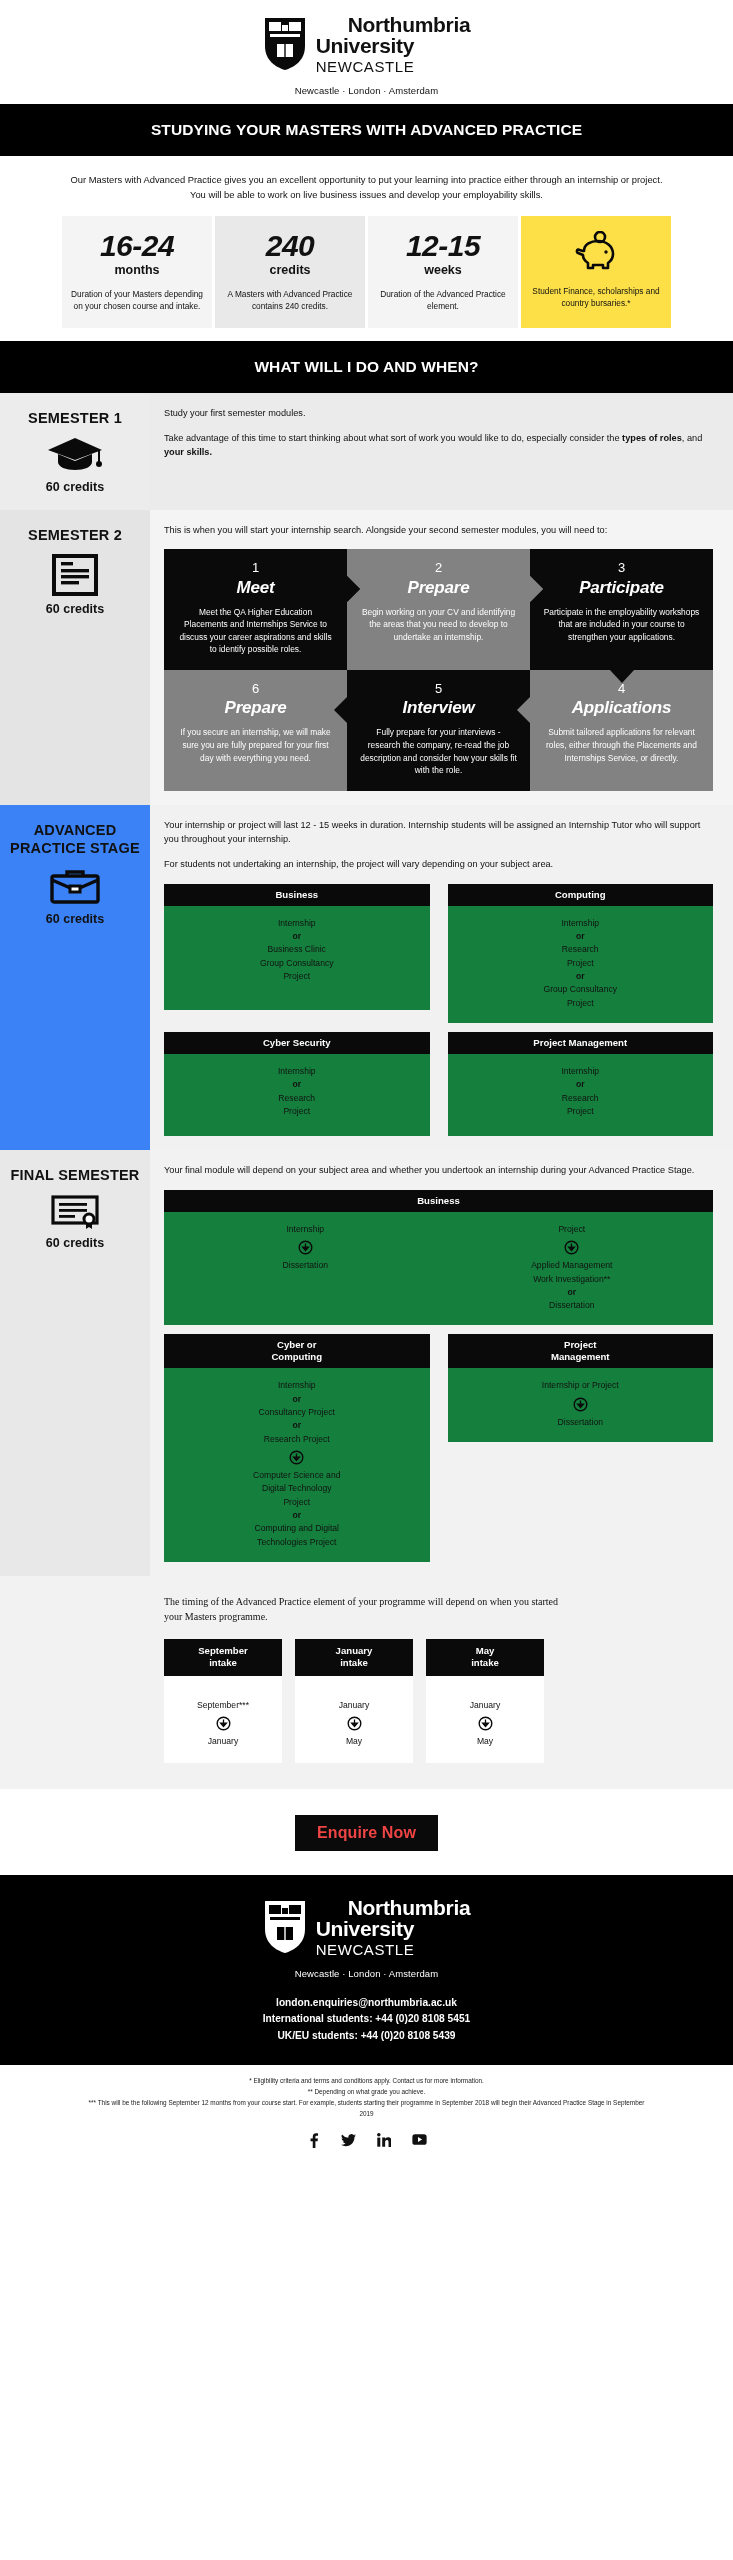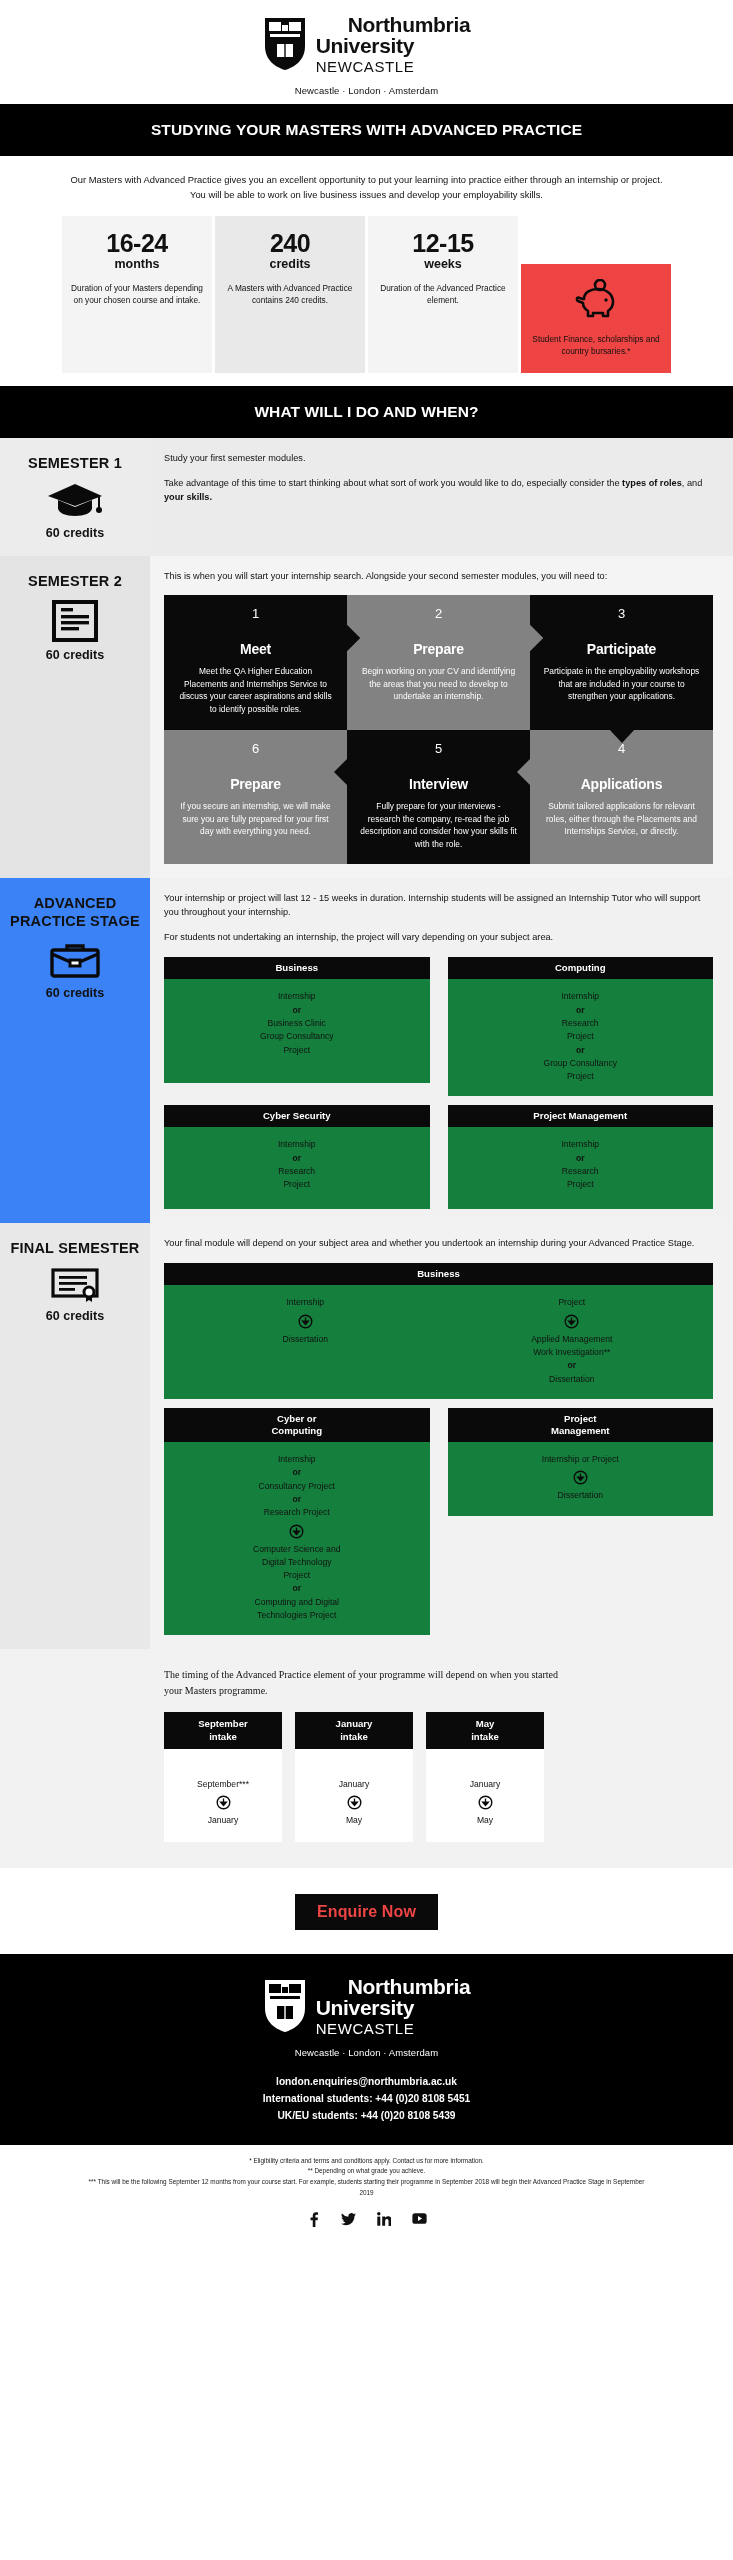--- a/index.html
+++ b/index.html
@@ -44,22 +44,22 @@
 
   
   .stats { display: flex; padding: 0 62px 0; gap: 3px; }
   .stat {
     flex: 1;
     background: #f4f4f4;
     padding: 14px 7px 16px;
     text-align: center;
   }
   .stat:nth-child(2) { background: #e9e9e9; }
-  .stat:nth-child(4) { background: #ef4444; margin-top: 48px; }
-  .stat .big { font-size: 25px; font-weight: 700; line-height: 1.05; letter-spacing: -0.5px; }
+  .stat:nth-child(4) { background: #fde047; }
+  .stat .big { font-size: 30px; font-weight: 700; line-height: 1.05; letter-spacing: -0.5px; font-style: italic; }
   .stat .unit { font-size: 12.5px; font-weight: 700; margin-top: 1px; }
   .stat .desc { font-size: 8.3px; line-height: 1.45; margin-top: 11px; }
   .piggy { height: 44px; display:flex; align-items:center; justify-content:center; }
 
   
   .stage { display: flex; }
   .stage-left {
     width: 150px;
     flex: none;
     padding: 17px 8px 16px;
@@ -90,21 +90,21 @@
   .chev {
     flex: 1;
     color: #fff;
     padding: 12px 12px 14px;
     text-align: center;
     position: relative;
   }
   .chev.dark { background: #0a0a0a; }
   .chev.grey { background: #828282; }
   .chev .num { font-size: 13px; font-weight: 400; line-height: 1.1; }
-  .chev .ttl { font-size: 14px; font-weight: 700; margin-top: 20px; letter-spacing: -0.2px; }
+  .chev .ttl { font-size: 17px; font-weight: 700; margin-top: 2px; letter-spacing: -0.2px; font-style: italic; }
   .chev .txt { font-size: 8.4px; line-height: 1.5; margin-top: 8px; }
   .row1 .chev::after {
     content: ""; position: absolute; top: 0; right: -13px; width: 0; height: 0;
     border-top: 13px solid transparent; border-bottom: 13px solid transparent;
     z-index: 3;
   }
   .row1 .chev:nth-child(1)::after { border-left: 13px solid #0a0a0a; top: 22%; }
   .row1 .chev:nth-child(2)::after { border-left: 13px solid #828282; top: 22%; }
   .row1 .chev:nth-child(3)::after { display: none; }
   .row1 .chev:nth-child(2)::before,
@@ -168,21 +168,21 @@
   .intake-sec { background: #f2f2f2; padding: 18px 0 26px; }
   .intake-lead { font-size: 10px; line-height: 1.55; padding: 0 160px 0 164px; font-family: Liberation Serif, serif; }
   .intake-row { display: flex; gap: 13px; justify-content: flex-start; padding: 14px 0 0 164px; }
   .intake { width: 118px; }
   .intake .hd {
     background: #0a0a0a; color: #fff; text-align: center; font-weight: 700;
     font-size: 9.6px; line-height: 1.3; padding: 6px 3px;
   }
   .intake .bd {
     background: #fff; text-align: center; font-size: 8.6px;
-    padding: 29px 5px 15px; line-height: 1.5;
+    padding: 23px 5px 15px; line-height: 1.5;
   }
 
   
   .cta-wrap { text-align: center; padding: 26px 0 24px; background: #fff; }
   .cta {
     display: inline-block; background: #0a0a0a; color: #ef4444;
     font-size: 16px; font-weight: 700; padding: 9px 22px; cursor: pointer;
     letter-spacing: 0.1px;
   }
 

